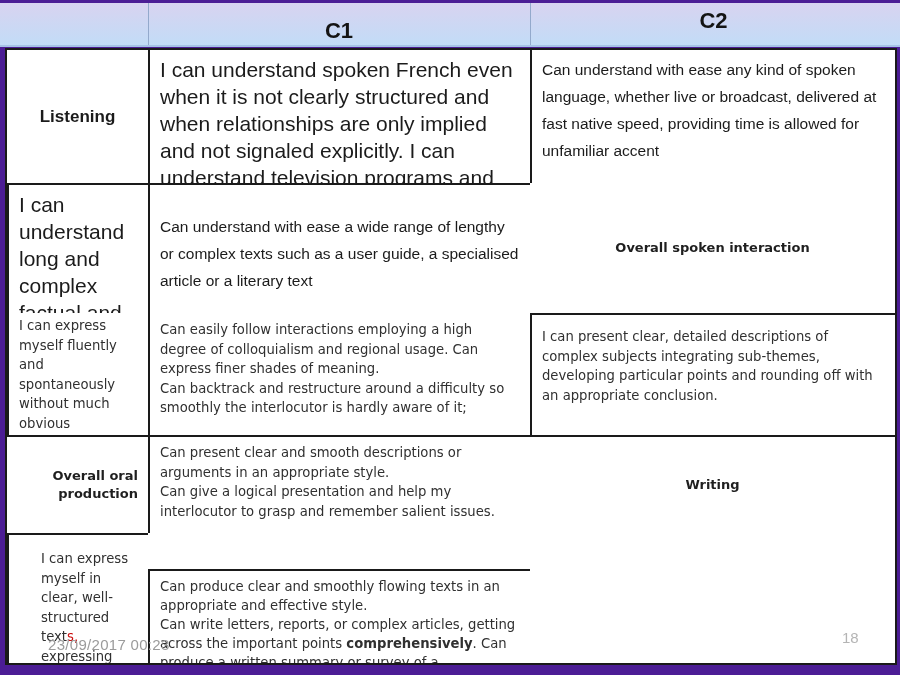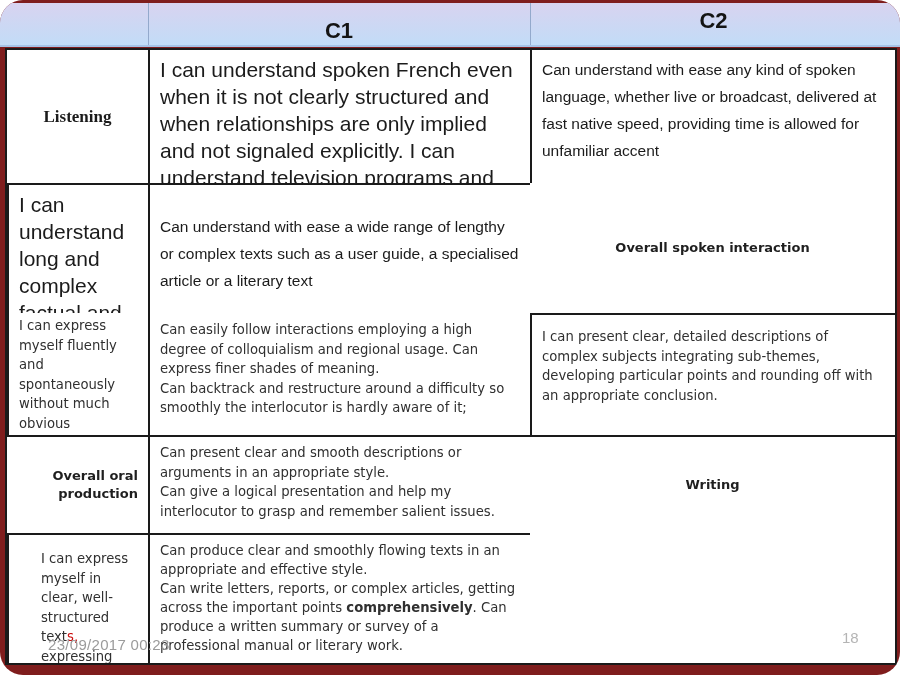--- a/index.html
+++ b/index.html
@@ -4,22 +4,22 @@
 <style>
   :root{
     --grad-top:#d8d3f0;
     --grad-bottom:#c2dcf7;
     --header-edge:#a6c3e6;
     --border:#1a1a1a;
     --gray:#9b9b9b;
     --red:#cc1111;
   }
   html,body{margin:0;padding:0;background:#ffffff;}
-  .slide{position:relative;width:900px;height:675px;background:#7f1d1d;overflow:hidden;
-         font-family:"Liberation Sans",sans-serif;border-radius:23px;}
+  .slide{position:relative;width:900px;height:675px;background:#4c1d95;overflow:hidden;
+         font-family:"Liberation Sans",sans-serif;}
 
   
   .header-band{position:absolute;left:0;top:3px;width:900px;height:42px;
     background:linear-gradient(to bottom,var(--grad-top),var(--grad-bottom));
     border-bottom:2px solid var(--header-edge);}
   .hsep{position:absolute;top:0;width:1px;height:100%;background:#93a9cc;}
   .hsep-1{left:148px;}
   .hsep-2{left:530px;}
   .hcell{position:absolute;text-align:center;font-weight:bold;color:#141414;
     font-family:"Liberation Sans",sans-serif;}
@@ -32,35 +32,35 @@
     display:grid;grid-template-columns:141px 382px auto;
     grid-template-rows:133px 130px 122px 98px auto;background:#ffffff;}
   .cell{box-sizing:border-box;padding:6px 10px;overflow:hidden;background:#fff;}
   .bl{border-left:2px solid var(--border);}
   .bt{border-top:2px solid var(--border);}
 
   .label-cell{display:flex;align-items:center;justify-content:center;text-align:center;}
 
   
   .cond{font-family:"Liberation Sans",sans-serif;font-size:21px;line-height:27px;color:#1b1b1b;}
-  .cond-label{font-family:Liberation Serif, serif;font-size:17px;font-weight:bold;color:#1b1b1b;}
+  .cond-label{font-family:Liberation Sans, sans-serif;font-size:17px;font-weight:bold;color:#1b1b1b;}
 
   
   .verd{font-family:"DejaVu Sans",sans-serif;font-size:13.2px;line-height:19.5px;color:#303030;}
   .verd-label{font-family:"DejaVu Sans",sans-serif;font-size:13px;font-weight:bold;
               line-height:1.4;color:#1f1f1f;text-align:right;}
 
   .c2-cond{font-size:15.5px;}
   .pad-c2-listening{}
   .pad-c2-reading{padding-top:28px;}
   .pad-c1-spoken{padding-top:3px;}
   .pad-c2-spoken{padding-top:7px;}
   .pad-c1-oral{padding-top:12px;}
   .pad-c1-writing{padding-top:14px;padding-left:32px;}
-  .pad-c2-writing{line-height:19px;}
+  .pad-c2-writing{line-height:19px;margin-top:36px;}
 
   .red-seg{color:var(--red);}
   .bold-seg{font-weight:bold;}
 
   
   .timestamp{position:absolute;left:48px;top:636px;font-size:15px;color:var(--gray);
     letter-spacing:0.3px;z-index:5;font-family:"Liberation Sans",sans-serif;}
   .page-number{position:absolute;left:842px;top:629px;font-size:15px;color:var(--gray);
     opacity:0.75;z-index:5;font-family:"Liberation Sans",sans-serif;}
 </style>

